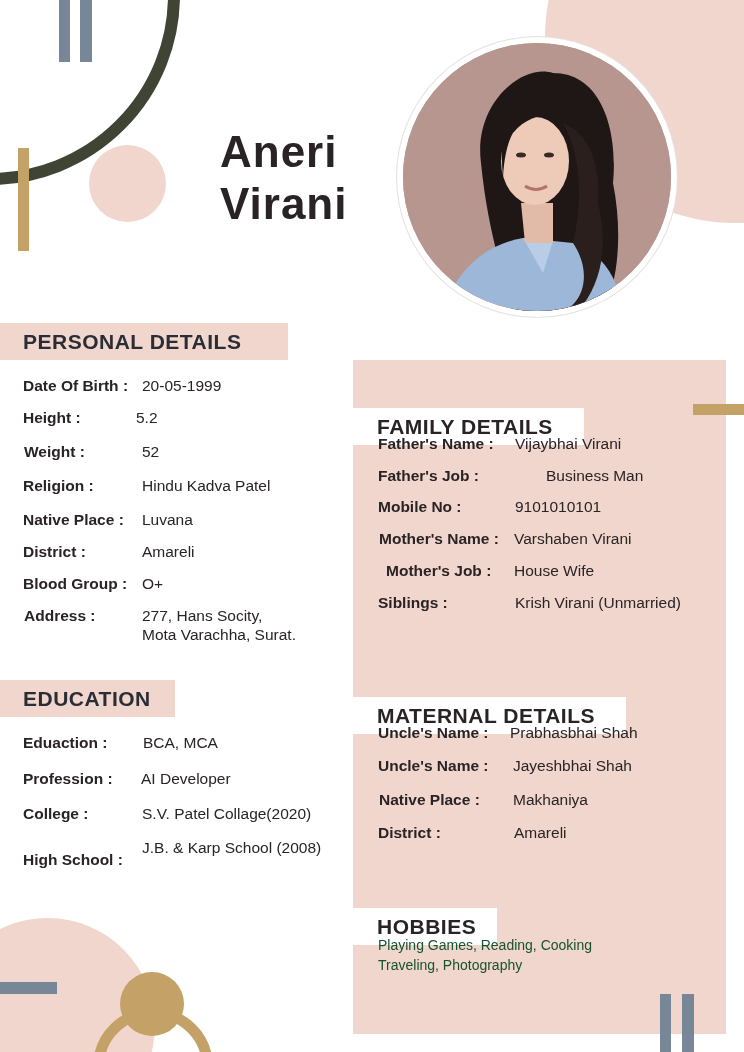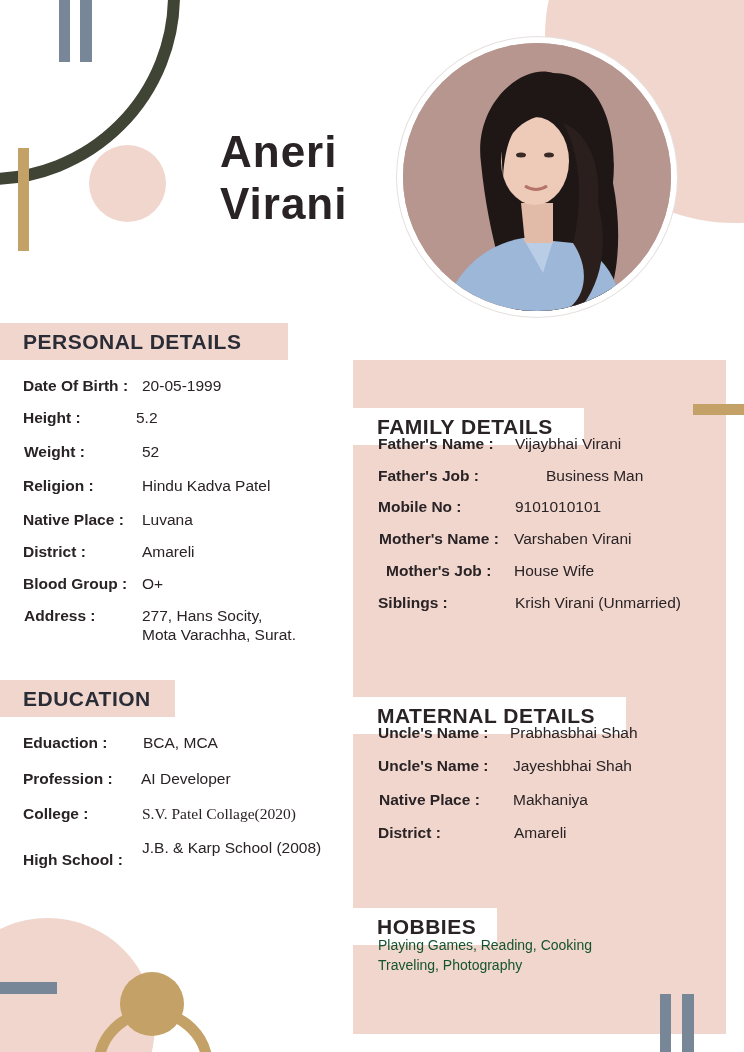--- a/index.html
+++ b/index.html
@@ -113,21 +113,21 @@
   <div class="row" style="left:23px; top:734px;">
     <span class="lbl" style="left:0;">Eduaction :</span>
     <span class="val" style="left:120px;">BCA, MCA</span>
   </div>
   <div class="row" style="left:23px; top:770px;">
     <span class="lbl" style="left:0;">Profession :</span>
     <span class="val" style="left:118px;">AI Developer</span>
   </div>
   <div class="row" style="left:23px; top:805px;">
     <span class="lbl" style="left:0;">College :</span>
-    <span class="val" style="left:119px;font-family:Liberation Serif, serif;">S.V. Patel Collage(2020)</span>
+    <span class="val" style="left:119px;">S.V. Patel Collage(2020)</span>
   </div>
   <div class="row" style="left:23px; top:839px;">
     <span class="lbl" style="left:0;margin-top:12px;">High School :</span>
     <span class="val" style="left:119px;">J.B. &amp; Karp School (2008)</span>
   </div>
 </div>
 
 <div class="abs blob-pink-bottom"></div>
 <div class="abs bar-gray-left"></div>
 <div class="abs ring-gold"></div>

